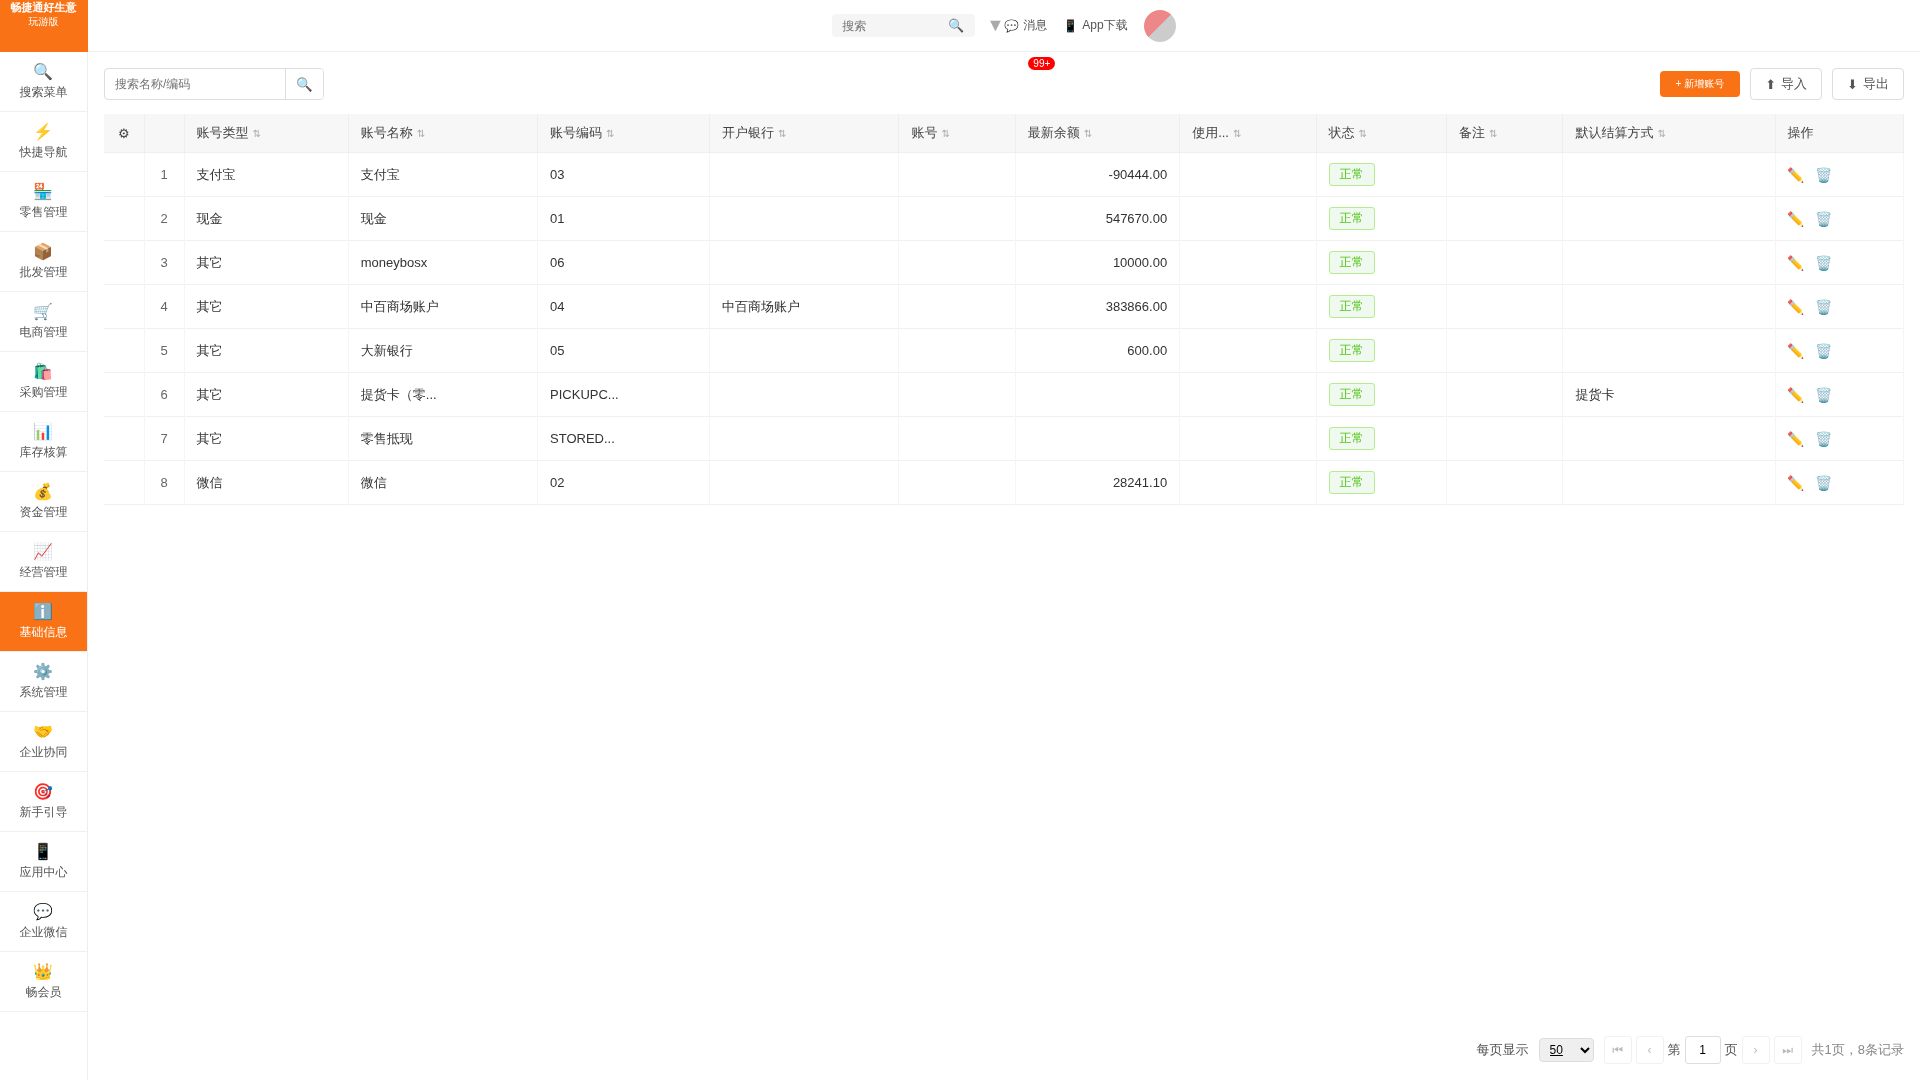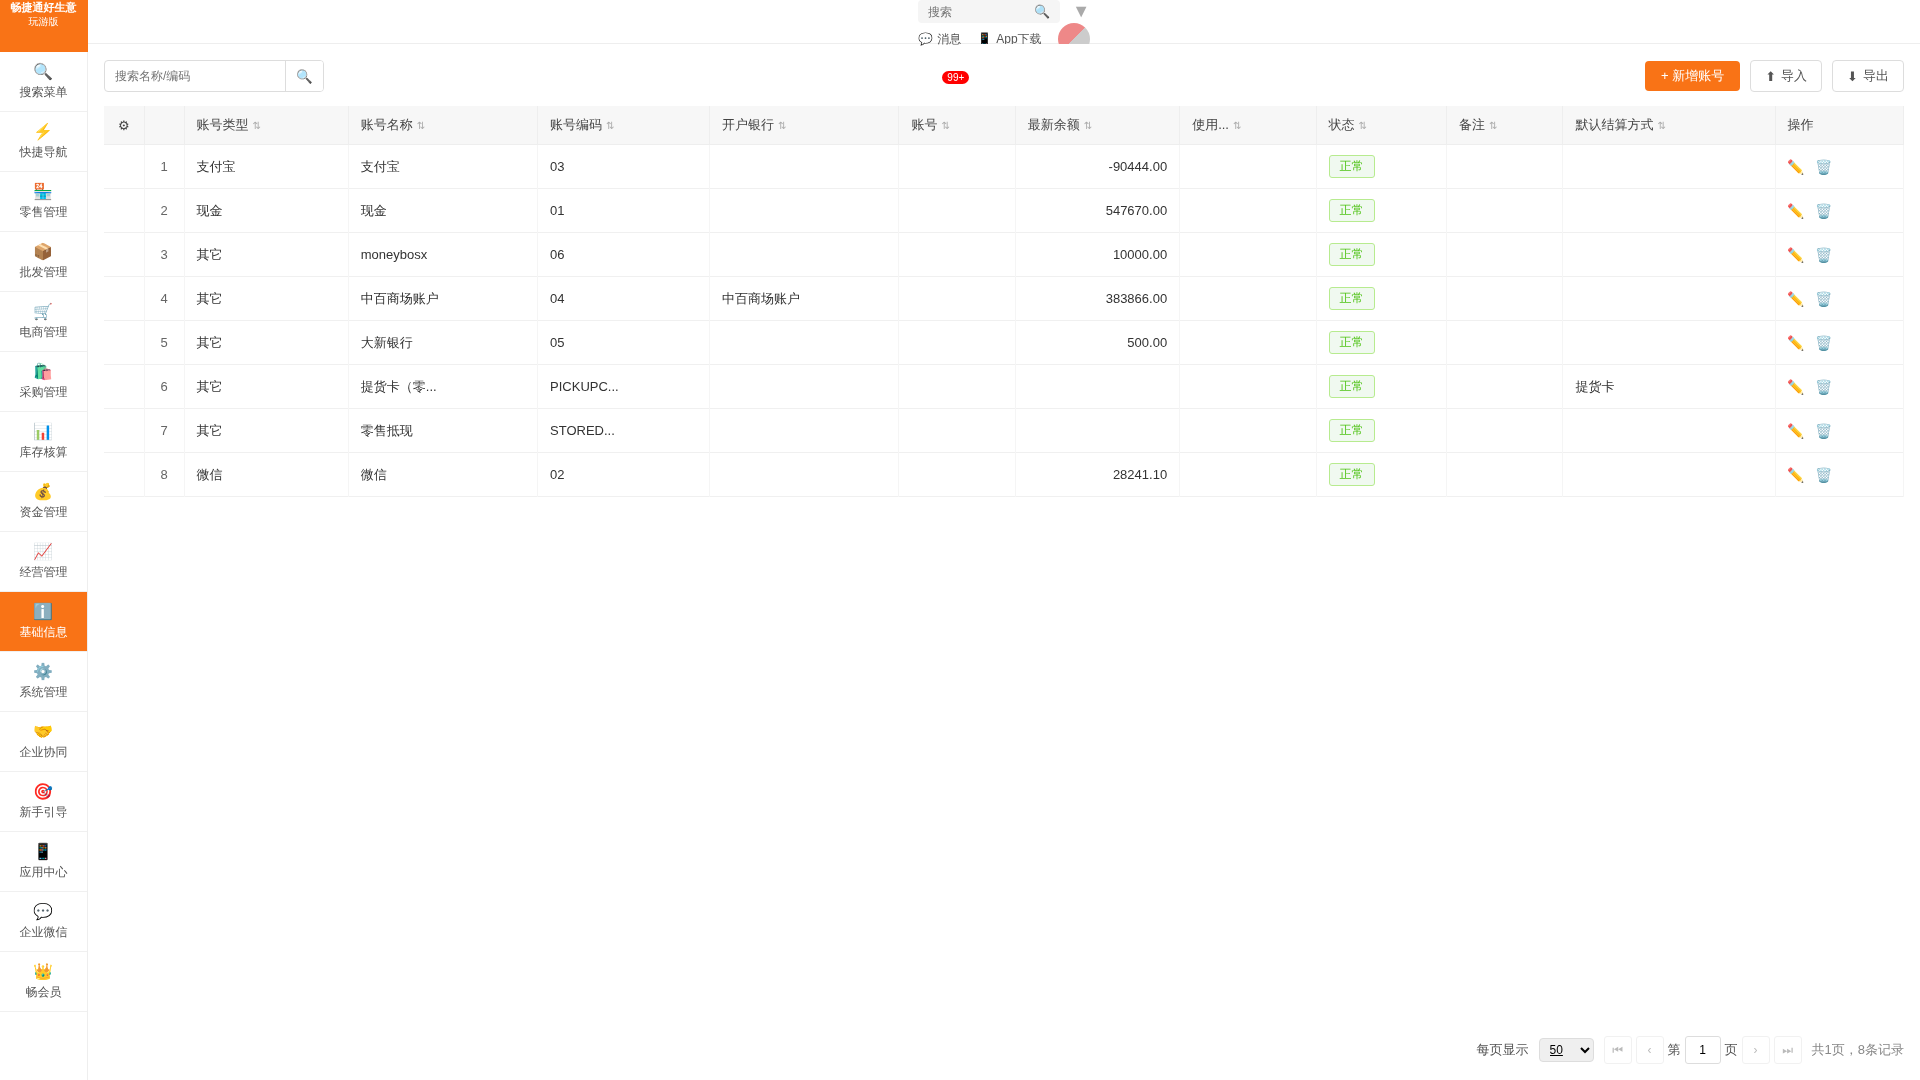--- a/index.html
+++ b/index.html
@@ -52,29 +52,28 @@
     
     .main {
       flex: 1;
       display: flex;
       flex-direction: column;
       overflow: hidden;
     }
 
     
     .topbar {
-      height: 44px;
+      height: 52px;
       background: #fff;
       display: flex;
       align-items: center;
-      justify-content: space-between;
+      justify-content: center;
       padding: 0 16px;
       border-bottom: 1px solid #eee;
       flex-shrink: 0;
-      flex-direction: column;
     }
     .topbar-left {
       display: flex;
       align-items: center;
       gap: 12px;
     }
     .topbar-search {
       display: flex;
       align-items: center;
       background: #f5f5f5;
@@ -226,21 +225,21 @@
       display: flex;
       align-items: center;
       gap: 10px;
     }
     .btn-primary {
       background: #f97316;
       color: #fff;
       border: none;
       border-radius: 4px;
       padding: 6px 16px;
-      font-size: 13px;
+      font-size: 10px;
       cursor: pointer;
       white-space: nowrap;
     }
     .btn-default {
       background: #fff;
       color: #555;
       border: 1px solid #ddd;
       border-radius: 4px;
       padding: 6px 14px;
       font-size: 13px;
@@ -599,21 +598,21 @@
     </td>
   </tr>
             <tr>
     <td></td>
     <td class="row-num">5</td>
     <td>其它</td>
     <td>大新银行</td>
     <td>05</td>
     <td></td>
     <td></td>
-    <td style="text-align:right;">500.00</td>
+    <td style="text-align:right;">600.00</td>
     <td></td>
     <td><span class="status-badge">正常</span></td>
     <td></td>
     <td></td>
     <td>
       <div class="action-icons">
         <span class="action-icon">✏️</span>
         <span class="action-icon">🗑️</span>
       </div>
     </td>

